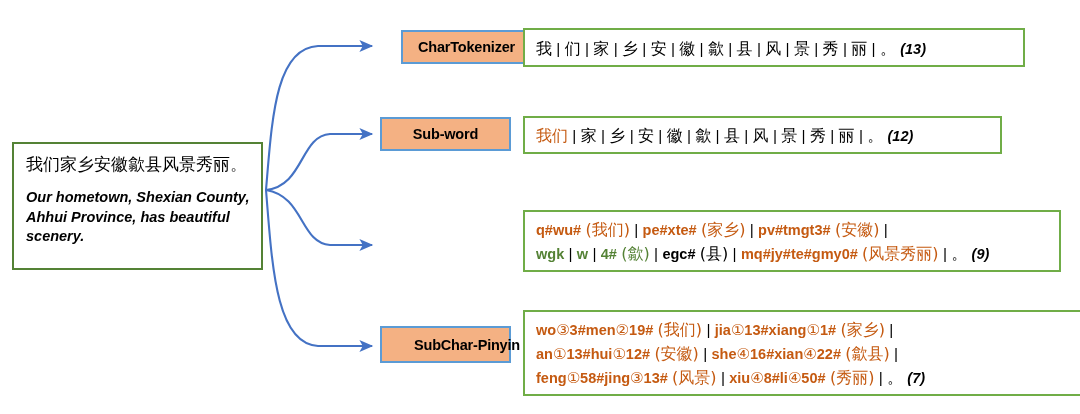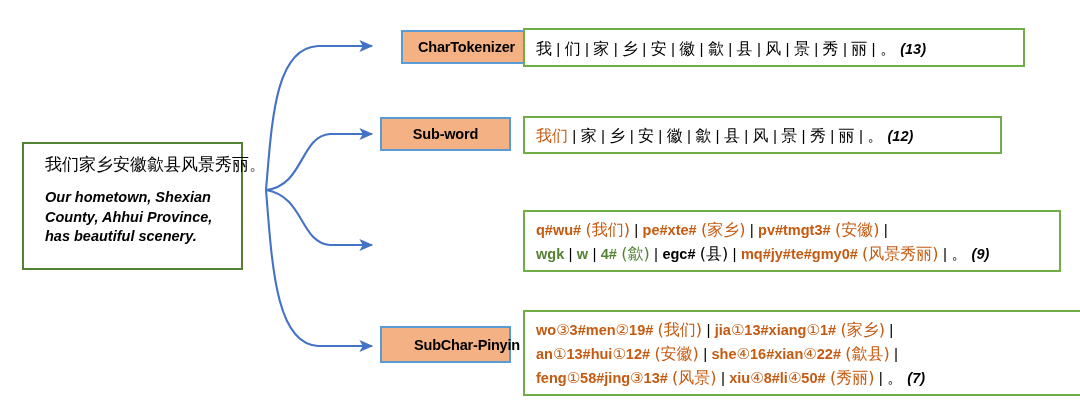--- a/index.html
+++ b/index.html
@@ -19,28 +19,28 @@
   #canvas {
     position: absolute;
     inset: 0;
     width: 1080px;
     height: 414px;
   }
 
   
   #source-box {
     position: absolute;
-    left: 22px;
+    left: 12px;
     top: 142px;
-    width: 221px;
+    width: 251px;
     height: 128px;
     border: 2px solid #548235;
     background: #ffffff;
     box-sizing: border-box;
-    padding: 9px 10px 6px 21px;
+    padding: 9px 10px 6px 12px;
   }
   #source-cn {
     font-family: "DejaVu Sans", "Liberation Sans", sans-serif;
     font-size: 17px;
     line-height: 22px;
     letter-spacing: 0px;
     color: #000;
     white-space: nowrap;
   }
   #source-en {

